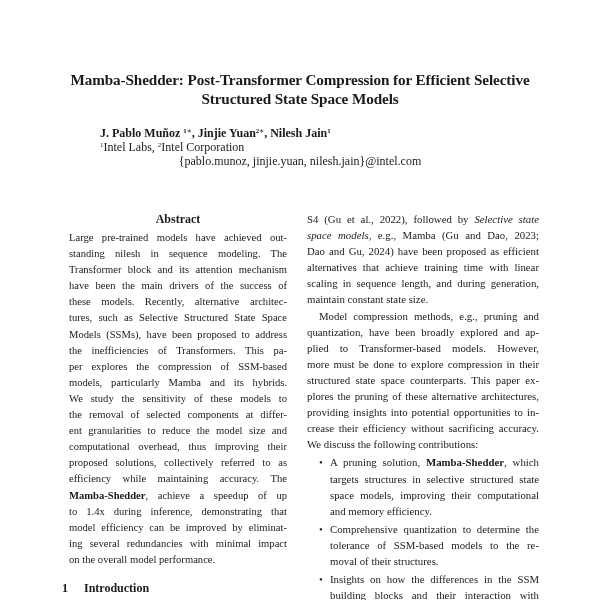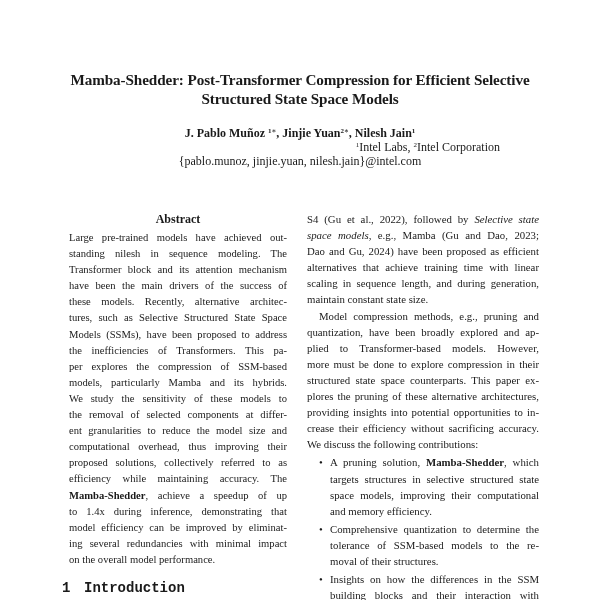--- a/index.html
+++ b/index.html
@@ -1,32 +1,32 @@
 <!DOCTYPE html>
 <html><head>
 <meta charset="utf-8">
 <style>
   html, body { margin: 0; padding: 0; background: #ffffff; }
   body { width: 600px; height: 600px; overflow: hidden; position: relative;
          font-family: "Liberation Serif", "DejaVu Serif", serif; color: #1a1a1a; }
   .title { position: absolute; top: 70px; left: 40px; width: 520px; text-align: center;
            font-weight: bold; font-size: 15.2px; line-height: 19px; letter-spacing: -0.1px; }
-  .authors { position: absolute; top: 126px; left: 100px; width: 400px; text-align: center;
+  .authors { position: absolute; top: 126px; left: 100px; width: 400px; text-align: left;
              font-weight: bold; font-size: 12px; line-height: 14px; }
-  .affil { position: absolute; top: 140px; left: 100px; width: 400px; text-align: right;
+  .affil { position: absolute; top: 140px; left: 100px; width: 400px; text-align: left;
            font-size: 12px; line-height: 14px; }
   .email { position: absolute; top: 156px; left: 100px; width: 400px; text-align: center;
            font-size: 12px; line-height: 10px; }
   sup { font-size: 7px; vertical-align: 4px; line-height: 0; }
   .col { position: absolute; font-size: 10.8px; line-height: 16.1px; text-align: justify; }
   .col-left { left: 62px; width: 232px; top: 211px; }
   .col-right { left: 307px; width: 232px; top: 211px; }
   .abs-head { text-align: center; font-weight: bold; font-size: 12px; line-height: 16px; margin: 0 0 3px 0; }
   .abs-body { margin: 0 7px 0 7px; font-size: 10.6px; line-height: 16.1px; }
-  .sec-head { font-weight: bold; font-size: 14px; margin: 12px 0 7px 0; line-height: 16px; font-family: Liberation Mono, monospace; }
+  .sec-head { font-weight: bold; font-size: 12px; margin: 12px 0 7px 0; line-height: 16px; }
   .sec-num { display: inline-block; width: 22px; }
   ul { margin: 0; padding: 0; list-style: none; }
   li { position: relative; padding-left: 23px; margin: 2px 0 0 0; }
   li .bullet { position: absolute; left: 12px; top: 0; }
   .ln { display: block; text-align: justify; text-align-last: justify; white-space: nowrap; }
   .ln.last { text-align-last: left; }
 </style>
 </head>
 <body>
 

